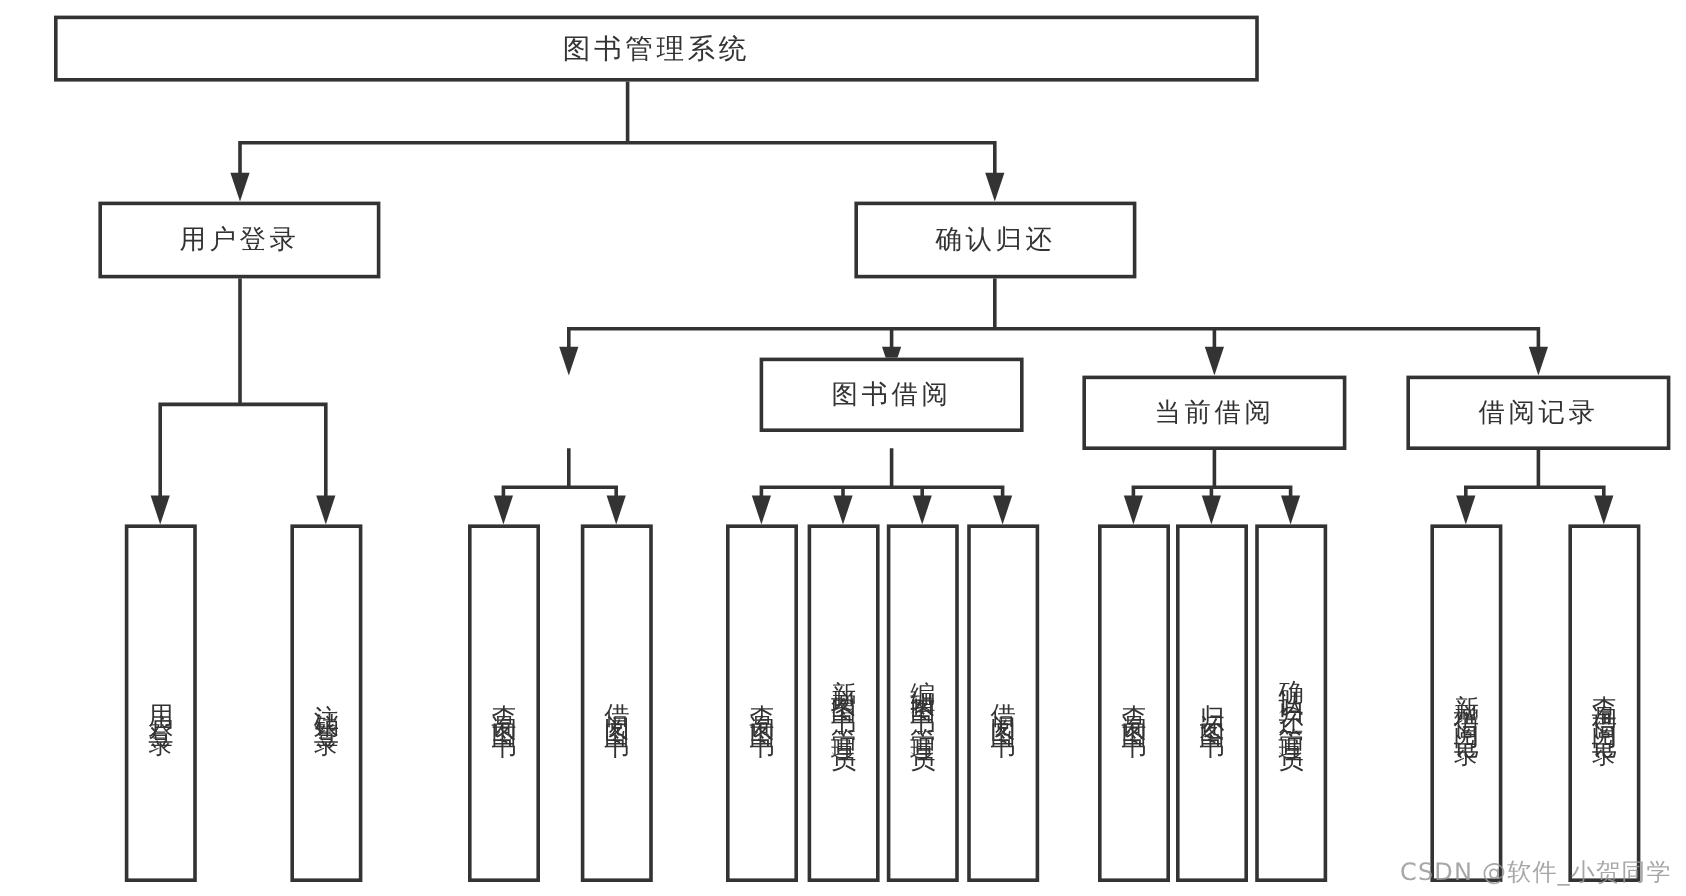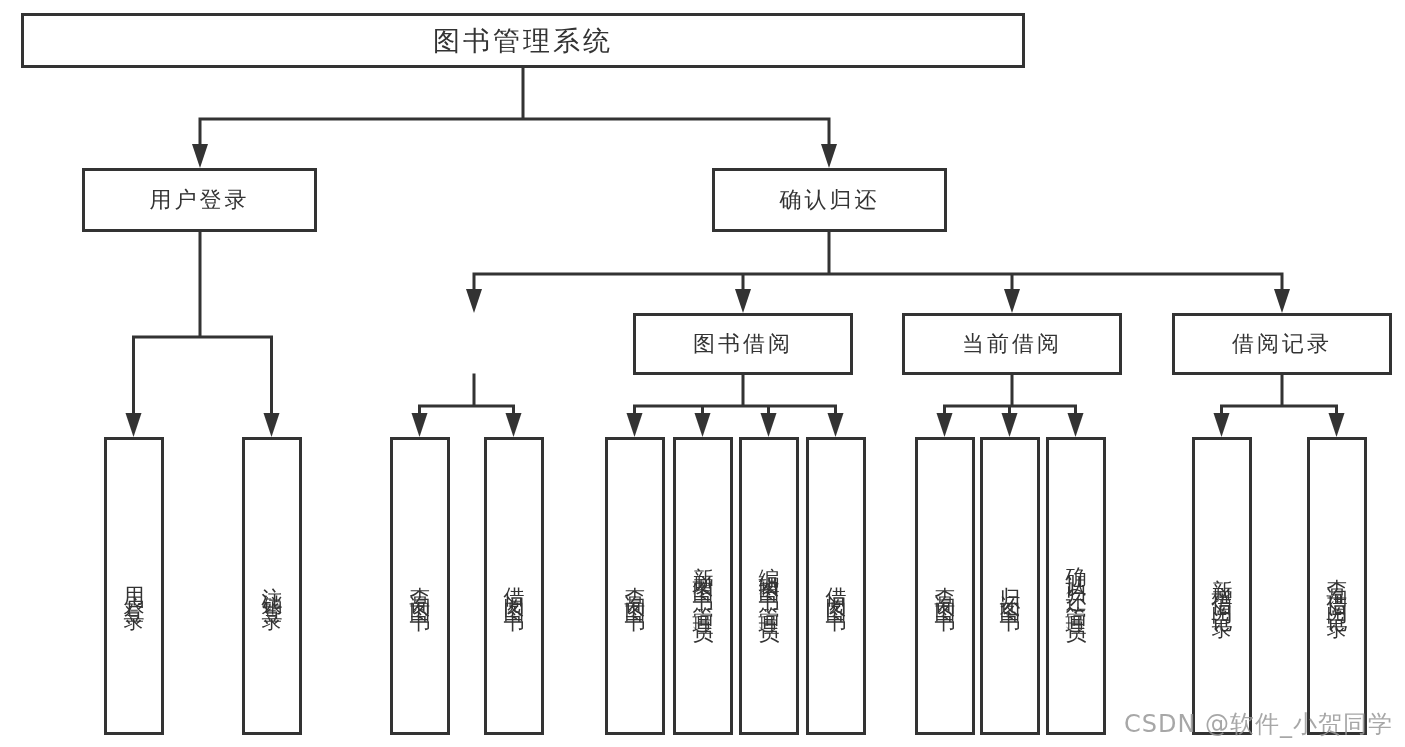--- a/index.html
+++ b/index.html
@@ -11,28 +11,28 @@
   }
   .connectors { position:absolute; left:0; top:0; width:1405px; height:747px; }
   .connectors path { stroke:#333333; stroke-width:3; fill:none; stroke-linecap:square; }
   .connectors polygon { fill:#333333; stroke:none; }
   .node {
     position:absolute; background:#ffffff; border:3px solid #333333;
     display:flex; align-items:center; justify-content:center;
     font-size:22px; letter-spacing:3px; white-space:nowrap;
     color:#333333; z-index:2;
   }
-  .node.root { font-size:27px; }
+  .node.root { font-size:23px;margin-left:24px; }
   .node.v {
     writing-mode:vertical-rl; text-orientation:mixed;
     font-size:21px; letter-spacing:8px; line-height:1; white-space:normal;
   }
   .watermark {
     position:absolute; right:12px; bottom:7px; z-index:5;
-    font-size:24px; letter-spacing:1px; color:rgba(152,152,152,0.85);margin-left:20px;
+    font-size:20px; letter-spacing:1px; color:rgba(152,152,152,0.85);margin-left:20px;
   }
 </style>
 </head>
 <body>
 
 <div class="canvas">
 
   <svg class="connectors" width="1405" height="747" viewBox="0 0 1405 747" xmlns="http://www.w3.org/2000/svg">
 
     <g>
@@ -81,21 +81,21 @@
       <polygon points="1213.5,413 1229.5,413 1221.5,437"></polygon>
       <polygon points="1328.5,413 1344.5,413 1336.5,437"></polygon>
     </g>
   </svg>
 
   <div class="node root" style="left:21px;top:13px;width:1004px;height:55px">图书管理系统</div>
 
   <div class="node" style="left:82px;top:168px;width:235px;height:64px">用户登录</div>
   <div class="node" style="left:712px;top:168px;width:235px;height:64px">确认归还</div>
 
-  <div class="node" style="left:633px;top:313px;width:220px;height:62px">图书借阅</div>
+  <div class="node" style="left:633px;top:298px;width:220px;height:62px">图书借阅</div>
   <div class="node" style="left:902px;top:313px;width:220px;height:62px">当前借阅</div>
   <div class="node" style="left:1172px;top:313px;width:220px;height:62px">借阅记录</div>
 
   <div class="node v" style="left:103.5px;top:437px;width:60px;height:298px">用户登录</div>
   <div class="node v" style="left:241.5px;top:437px;width:60px;height:298px">注销登录</div>
 
   <div class="node v" style="left:389.5px;top:437px;width:60px;height:298px">查询图书</div>
   <div class="node v" style="left:483.5px;top:437px;width:60px;height:298px">借阅图书</div>
 
   <div class="node v" style="left:604.5px;top:437px;width:60px;height:298px">查询图书</div>

